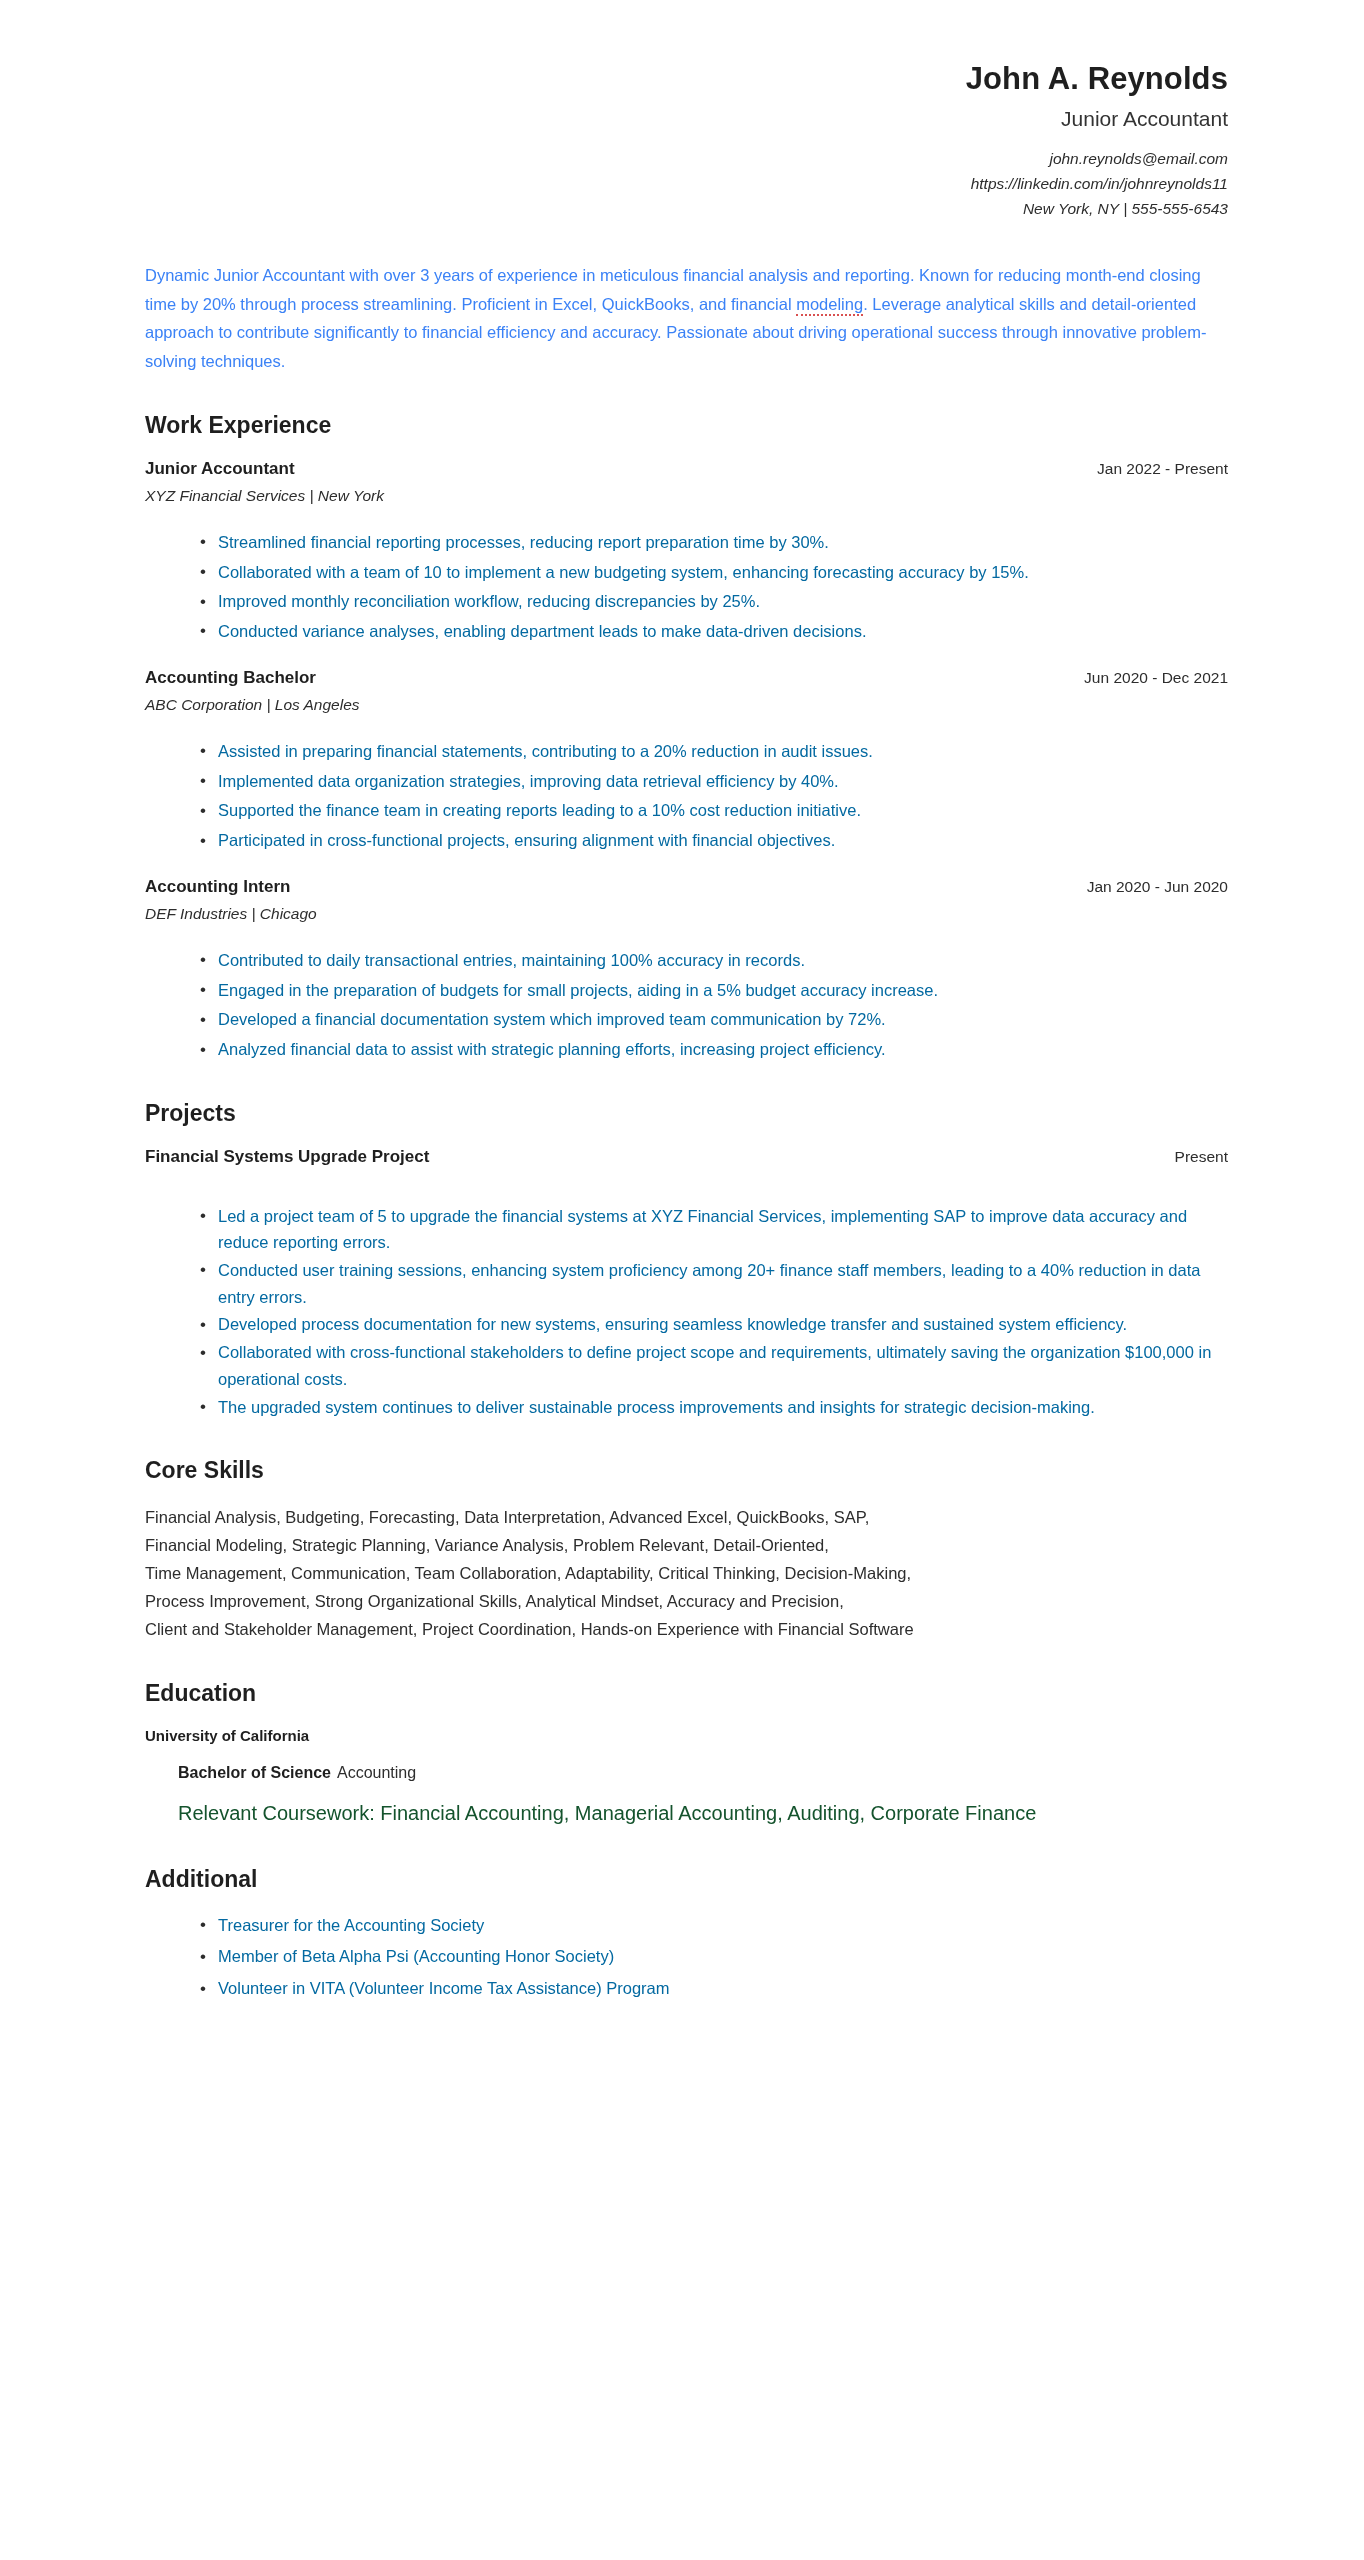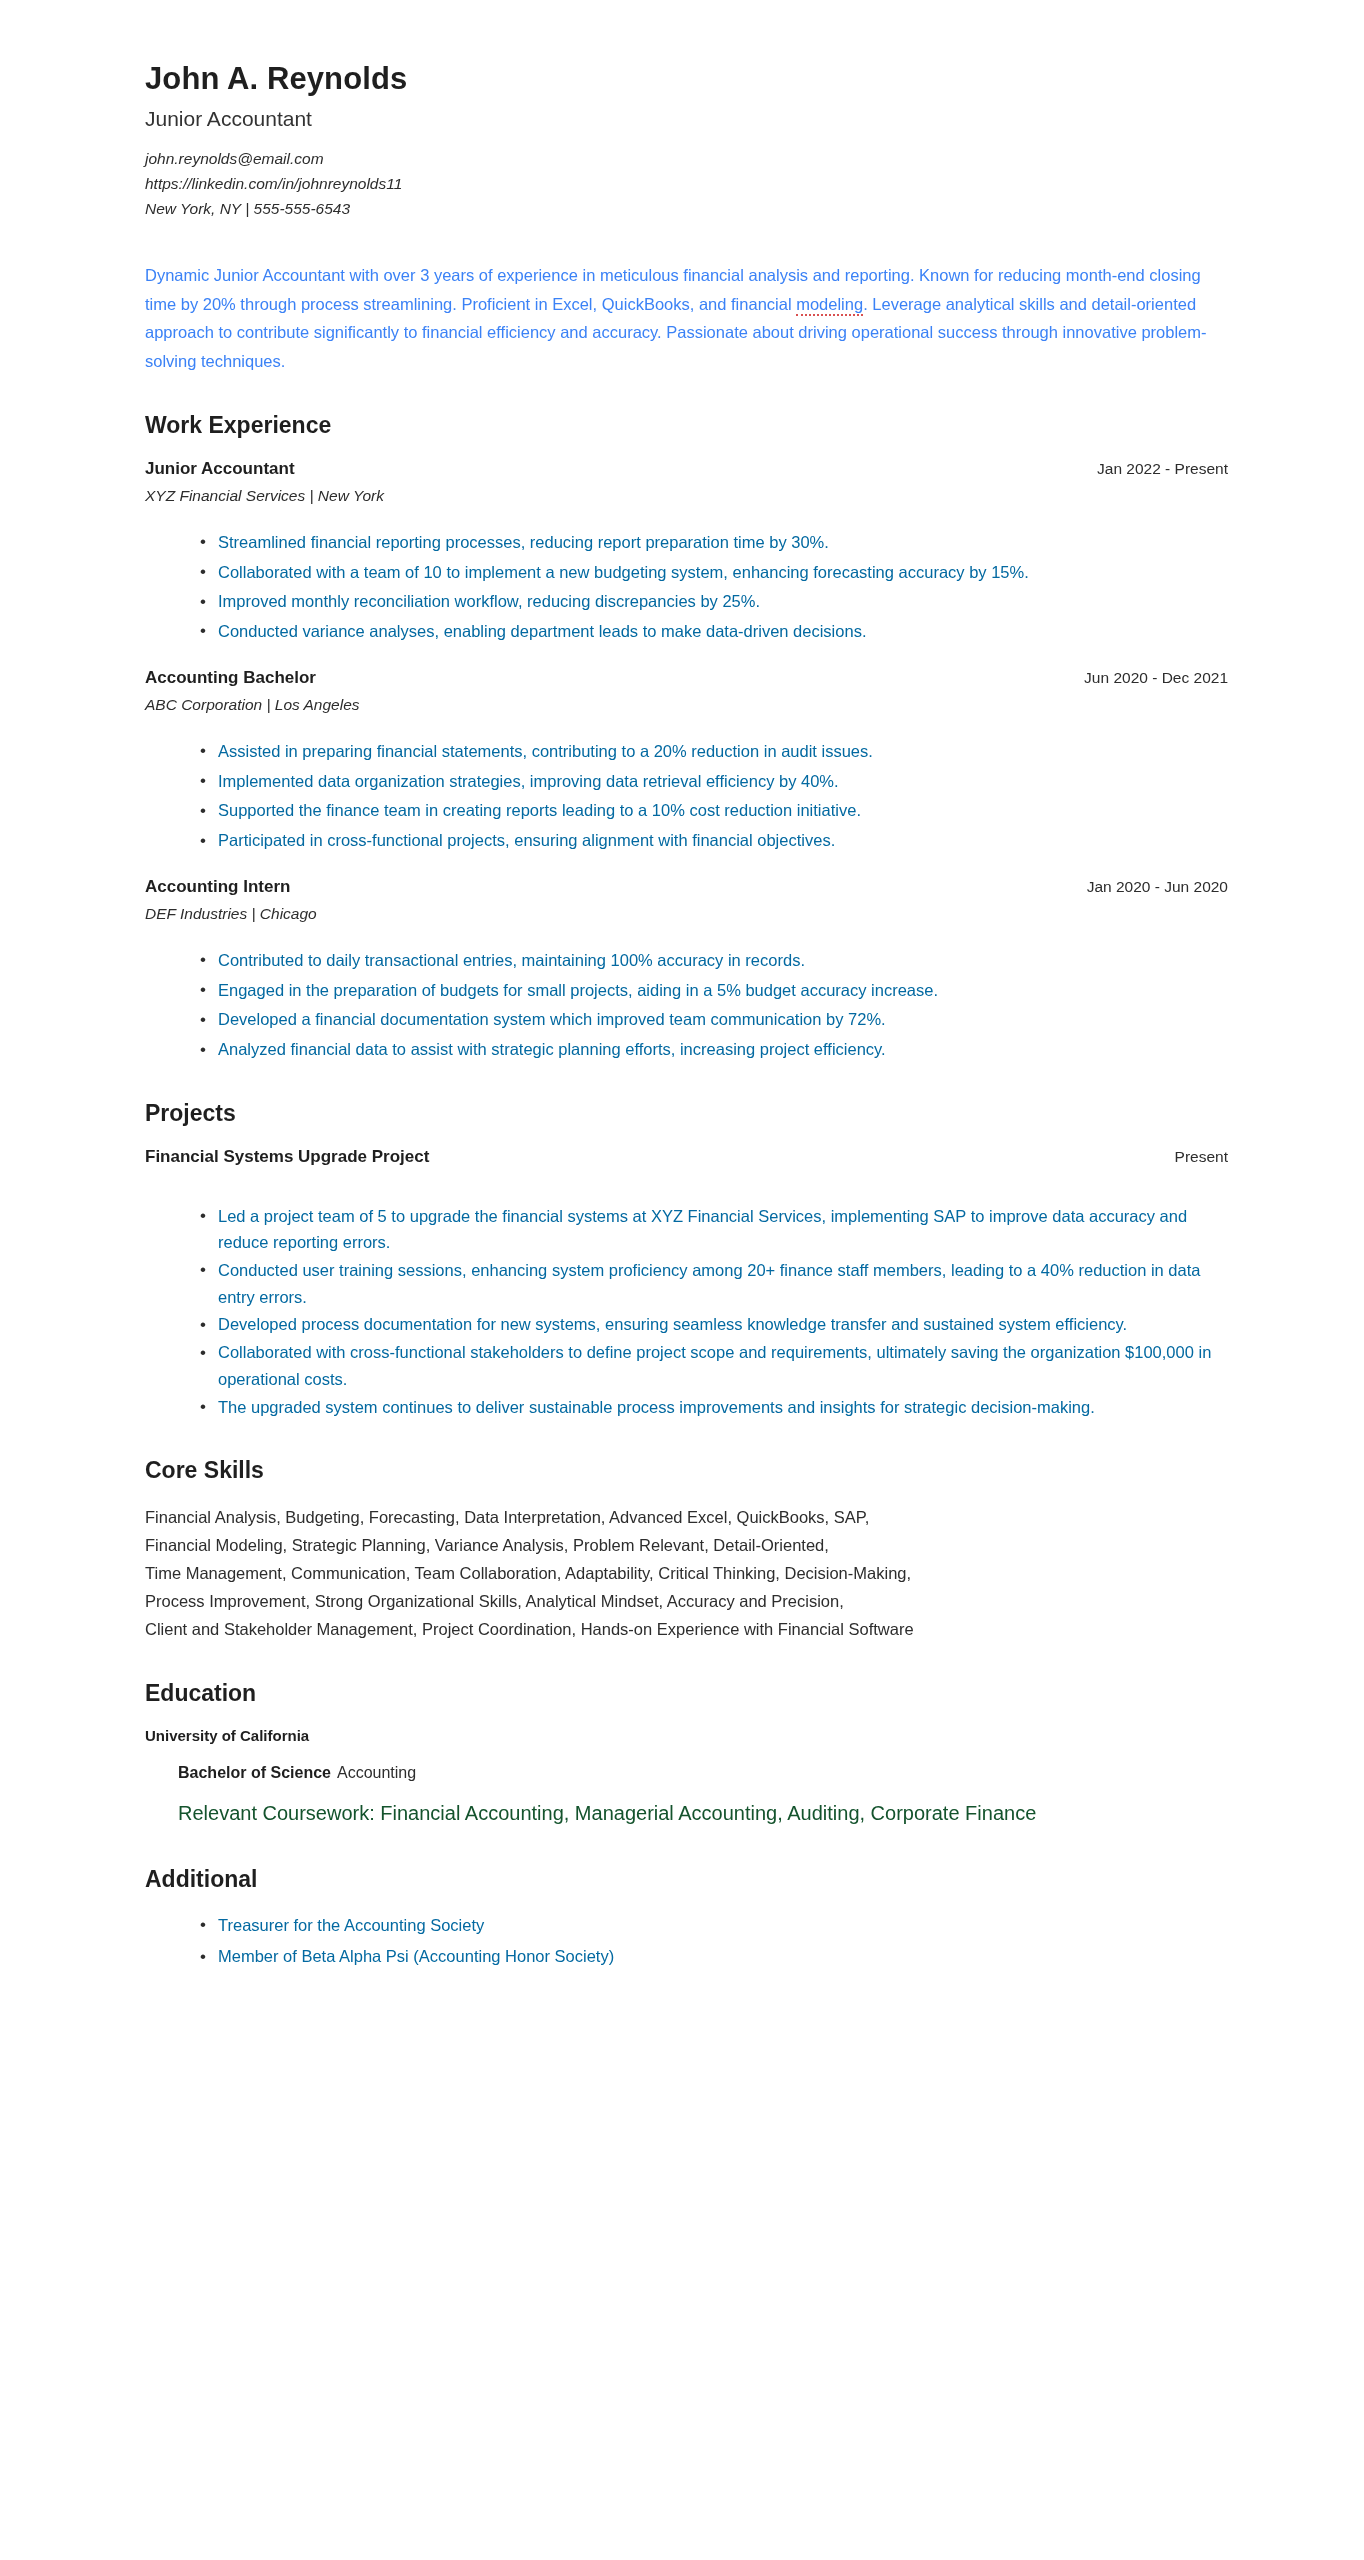--- a/index.html
+++ b/index.html
@@ -18,21 +18,21 @@
   .page {
     width: 1364px;
     min-height: 2560px;
     box-sizing: border-box;
     padding: 60px 136px 40px 145px;
     background: #ffffff;
   }
 
   
   .resume-header {
-    text-align: left;
+    text-align: right;
     margin-bottom: 12px;
   }
   .full-name {
     font-size: 31px;
     font-weight: bold;
     color: #1f1f1f;
     letter-spacing: 0.1px;
     line-height: 1.25;
     margin: 0 0 6px 0;
   }
@@ -283,16 +283,17 @@
       <div class="edu-degree-row"><span class="edu-degree-name">Bachelor of Science</span><span class="edu-degree-field">Accounting</span></div>
       <div class="edu-coursework">Relevant Coursework: Financial Accounting, Managerial Accounting, Auditing, Corporate Finance</div>
     </div>
   </div>
 
   <div class="section additional">
     <h2 class="section-title">Additional</h2>
     <ul class="bullets">
       <li>Treasurer for the Accounting Society</li>
       <li>Member of Beta Alpha Psi (Accounting Honor Society)</li>
+      <li>Volunteer in VITA (Volunteer Income Tax Assistance) Program</li>
     </ul>
   </div>
 
 </div>
 
 </body></html>

